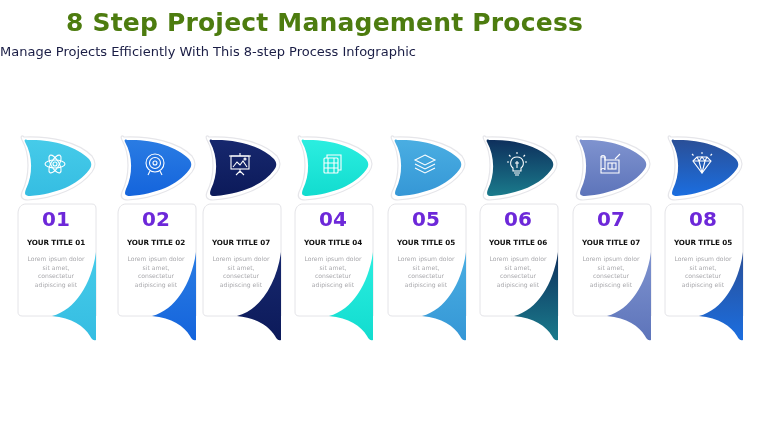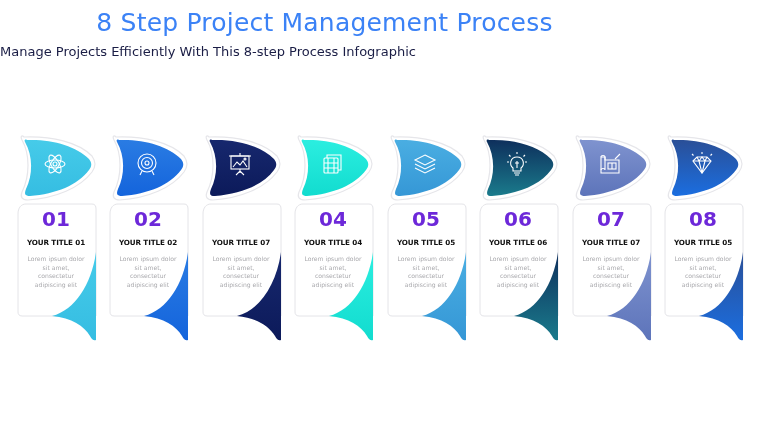--- a/index.html
+++ b/index.html
@@ -1,17 +1,17 @@
 <!DOCTYPE html>
 <html><head>
 <meta charset="utf-8">
 <style>
   html,body{margin:0;padding:0;background:#ffffff;}
   body{width:768px;height:432px;position:relative;overflow:hidden;font-family:"DejaVu Sans","Liberation Sans",sans-serif;}
-  .title{position:absolute;left:0;top:8px;width:649px;text-align:center;font-size:25px;font-weight:normal;color:#3b82f6;letter-spacing:0.2px;}
+  .title{position:absolute;left:0;top:8px;width:649px;text-align:center;font-size:25px;font-weight:bold;color:#4d7c0f;letter-spacing:0.2px;}
   .subtitle{position:absolute;left:0;top:44px;width:692px;text-align:left;font-size:13px;color:#1a1d45;}
   .step{position:absolute;top:132px;width:86px;height:210px;}
   .step svg.bg{position:absolute;left:0;top:0;}
   .step .icon{position:absolute;left:26px;top:19px;width:26px;height:26px;}
   .num{position:absolute;left:0;top:75px;width:80px;text-align:center;font-size:20px;font-weight:bold;color:#6d28d9;}
   .stitle{position:absolute;left:0;top:106px;width:80px;text-align:center;font-size:7.2px;font-weight:bold;color:#111;letter-spacing:-0.1px;}
   .desc{position:absolute;left:8px;top:123px;width:64px;text-align:center;font-size:6.1px;line-height:8.5px;color:#a9a9ad;}
 </style>
 </head>
 <body>
@@ -39,21 +39,21 @@
     <div class="icon"><svg viewBox="0 0 26 26" width="26" height="26" fill="none" stroke="#fff" stroke-width="1.1">
           <ellipse cx="13" cy="13" rx="10" ry="4"></ellipse>
           <ellipse cx="13" cy="13" rx="10" ry="4" transform="rotate(60 13 13)"></ellipse>
           <ellipse cx="13" cy="13" rx="10" ry="4" transform="rotate(120 13 13)"></ellipse>
           <circle cx="13" cy="13" r="2"></circle>
         </svg></div>
     <div class="num">01</div>
     <div class="stitle">YOUR TITLE 01</div>
     <div class="desc">Lorem ipsum dolor sit amet, consectetur adipiscing elit</div>
   </div>
-    <div class="step" style="left: 108px;">
+    <div class="step" style="left: 116px;">
     <svg class="bg" width="86" height="210" viewBox="0 0 86 210">
       <defs>
         <linearGradient class="g" x1="0" y1="0" x2="0" y2="1" id="grad1">
           <stop offset="0" class="s1" stop-color="#2a7ce3"></stop>
           <stop offset="1" class="s2" stop-color="#1464dc"></stop>
         </linearGradient>
       </defs>
 
       <path d="M8 5 C6 3 4 4 6 8 C14 22 14 44 6 60 C4 65 6 68 12 68 C40 66 64 56 76 40 C80 34 80 30 76 24 C62 10 36 4 8 5 Z" fill="#ffffff" stroke="#e6e6ea" stroke-width="1.2"></path>
       <path class="topfill" d="M11 8 C9 7 8 8 9 10 C17 24 17 43 10 57 C8 62 9 64 14 64 C40 62 62 53 73 38 C76 34 76 31 73 27 C60 14 36 7 11 8 Z" fill="url(#grad1)"></path>

